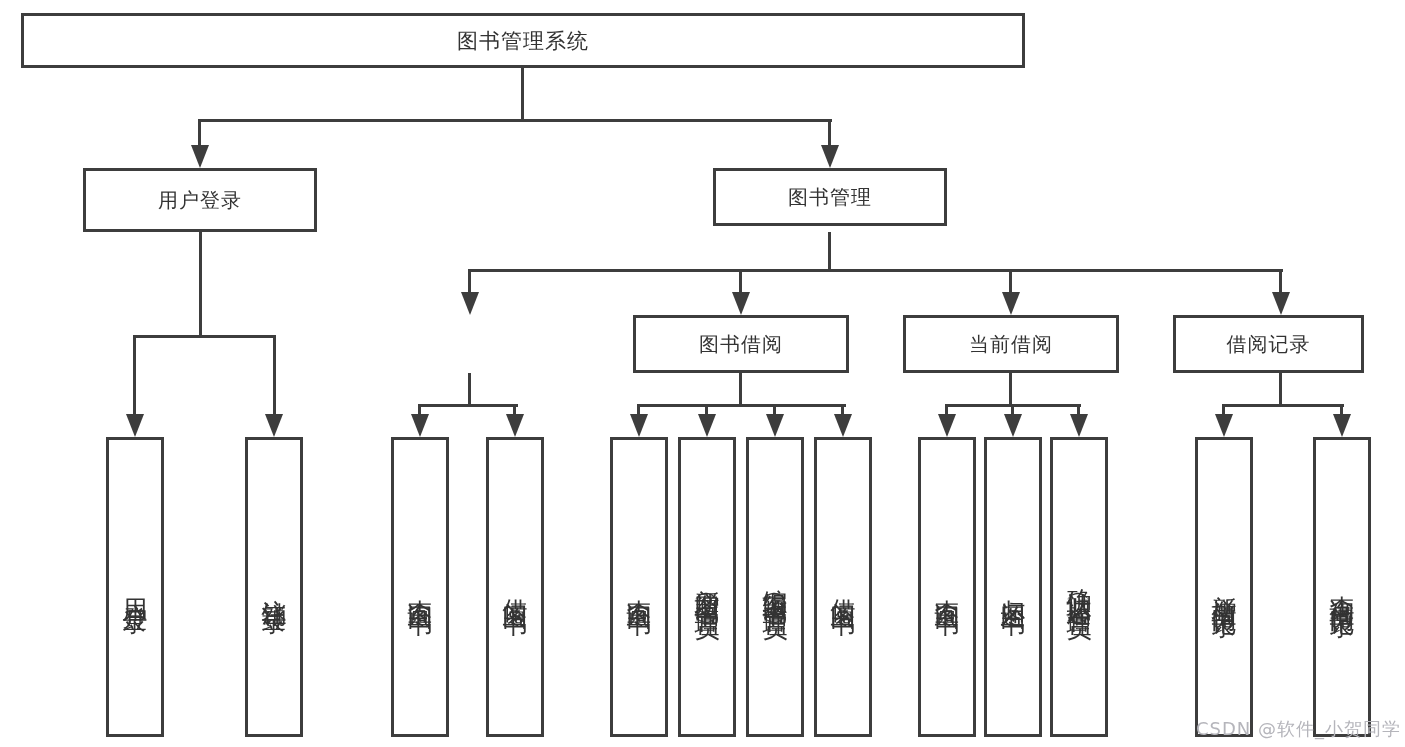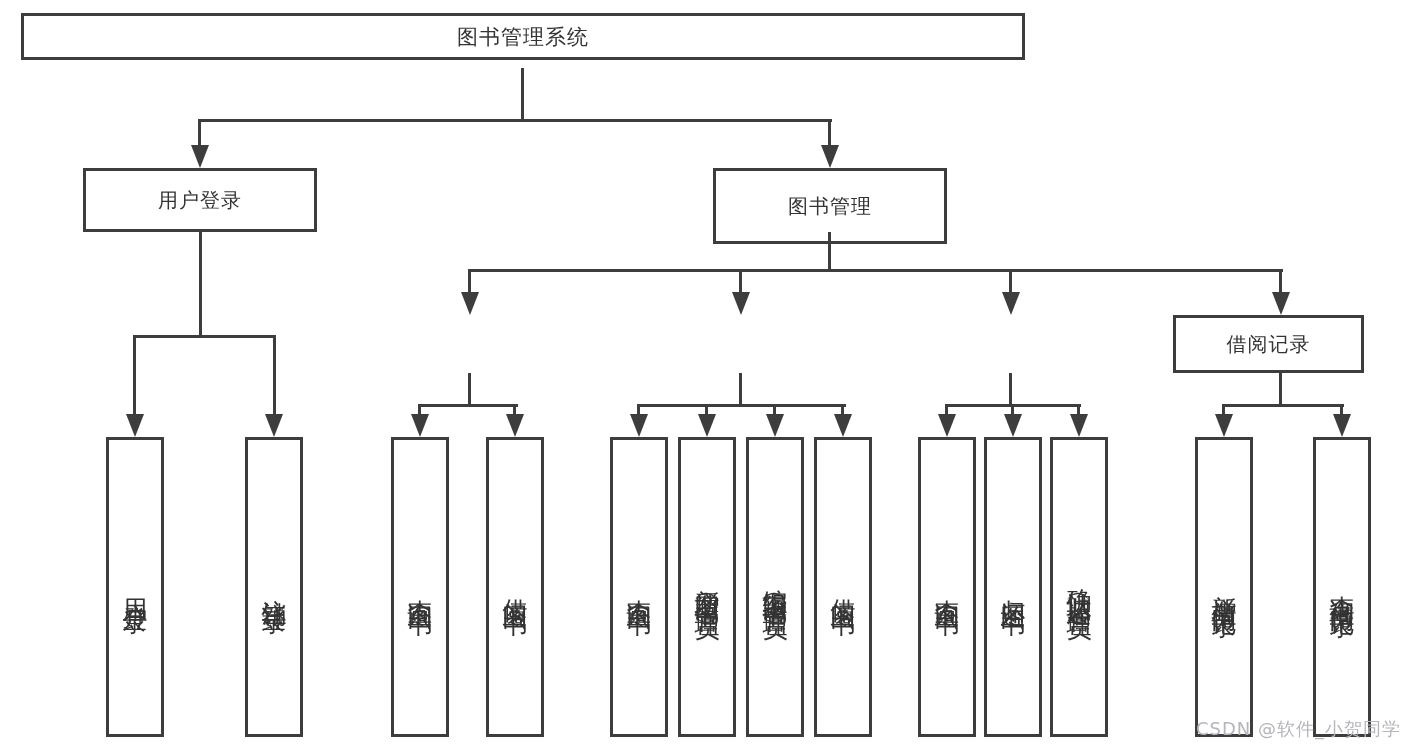--- a/index.html
+++ b/index.html
@@ -31,37 +31,37 @@
   .watermark{
     position:absolute;right:4px;bottom:6px;
     font-size:18px;color:#b5b5bb;letter-spacing:1px;z-index:5;
   }
 </style>
 </head>
 <body>
 
 <div class="canvas">
 
-  <div class="box box-h root" style="left:21px;top:13px;width:1004px;height:47px;">
+  <div class="box box-h root" style="left:21px;top:13px;width:1004px;height:55px;">
     <span>图书管理系统</span>
   </div>
 
   <div>
     <div class="vline" style="left:521px;top:68px;height:53px;"></div>
     <div class="hline" style="left:199px;top:119px;width:633px;"></div>
     <div class="vline" style="left:198px;top:119px;height:28px;"></div>
     <div class="vline" style="left:828px;top:119px;height:28px;"></div>
     <div class="arrow" style="left:191px;top:145px;"></div>
     <div class="arrow" style="left:821px;top:145px;"></div>
   </div>
 
   <div class="box box-h" style="left:83px;top:168px;width:234px;height:64px;">
     <span>用户登录</span>
   </div>
-  <div class="box box-h" style="left:713px;top:168px;width:234px;height:76px;">
+  <div class="box box-h" style="left:713px;top:168px;width:234px;height:58px;">
     <span>图书管理</span>
   </div>
 
   <div>
     <div class="vline" style="left:199px;top:232px;height:106px;"></div>
     <div class="hline" style="left:133px;top:335px;width:143px;"></div>
     <div class="vline" style="left:133px;top:335px;height:80px;"></div>
     <div class="vline" style="left:273px;top:335px;height:80px;"></div>
     <div class="arrow" style="left:126px;top:414px;"></div>
     <div class="arrow" style="left:265px;top:414px;"></div>
@@ -73,20 +73,26 @@
     <div class="vline" style="left:468px;top:269px;height:25px;"></div>
     <div class="vline" style="left:739px;top:269px;height:25px;"></div>
     <div class="vline" style="left:1009px;top:269px;height:25px;"></div>
     <div class="vline" style="left:1279px;top:269px;height:25px;"></div>
     <div class="arrow" style="left:461px;top:292px;"></div>
     <div class="arrow" style="left:732px;top:292px;"></div>
     <div class="arrow" style="left:1002px;top:292px;"></div>
     <div class="arrow" style="left:1272px;top:292px;"></div>
   </div>
 
+  <div class="box box-h" style="left:633px;top:315px;width:216px;height:58px;">
+    <span>图书借阅</span>
+  </div>
+  <div class="box box-h" style="left:903px;top:315px;width:216px;height:58px;">
+    <span>当前借阅</span>
+  </div>
   <div class="box box-h" style="left:1173px;top:315px;width:191px;height:58px;">
     <span>借阅记录</span>
   </div>
 
   <div>
     <div class="vline" style="left:468px;top:373px;height:33px;"></div>
     <div class="hline" style="left:419px;top:404px;width:99px;"></div>
     <div class="vline" style="left:418px;top:404px;height:12px;"></div>
     <div class="vline" style="left:513px;top:404px;height:12px;"></div>
     <div class="arrow" style="left:411px;top:414px;"></div>

